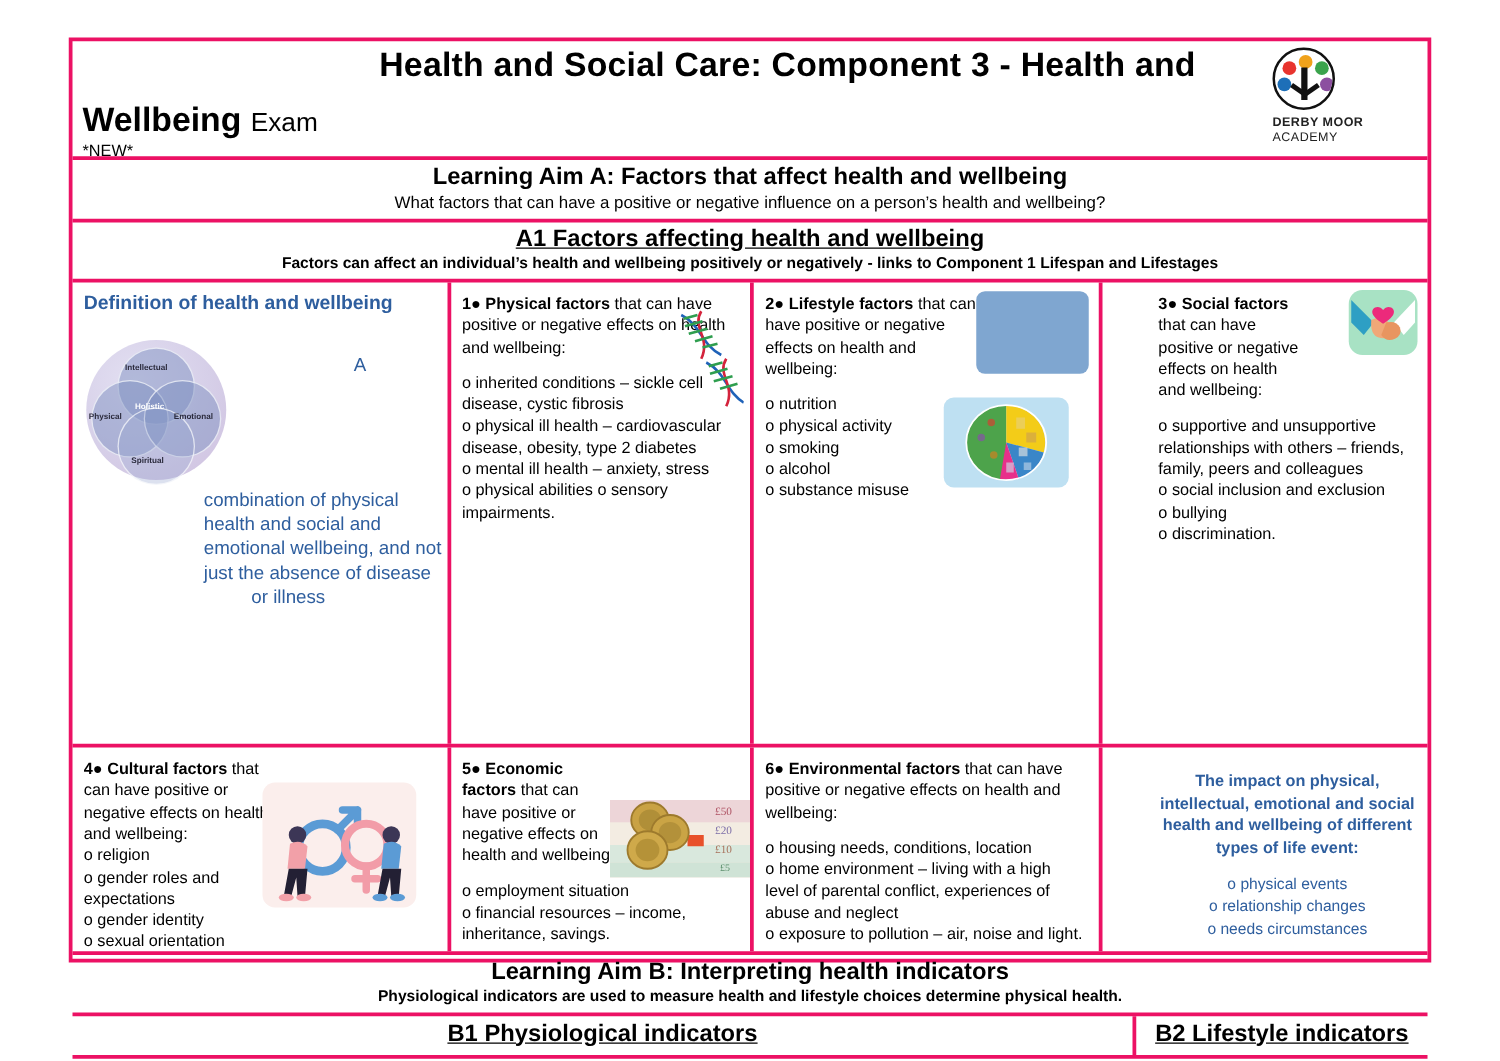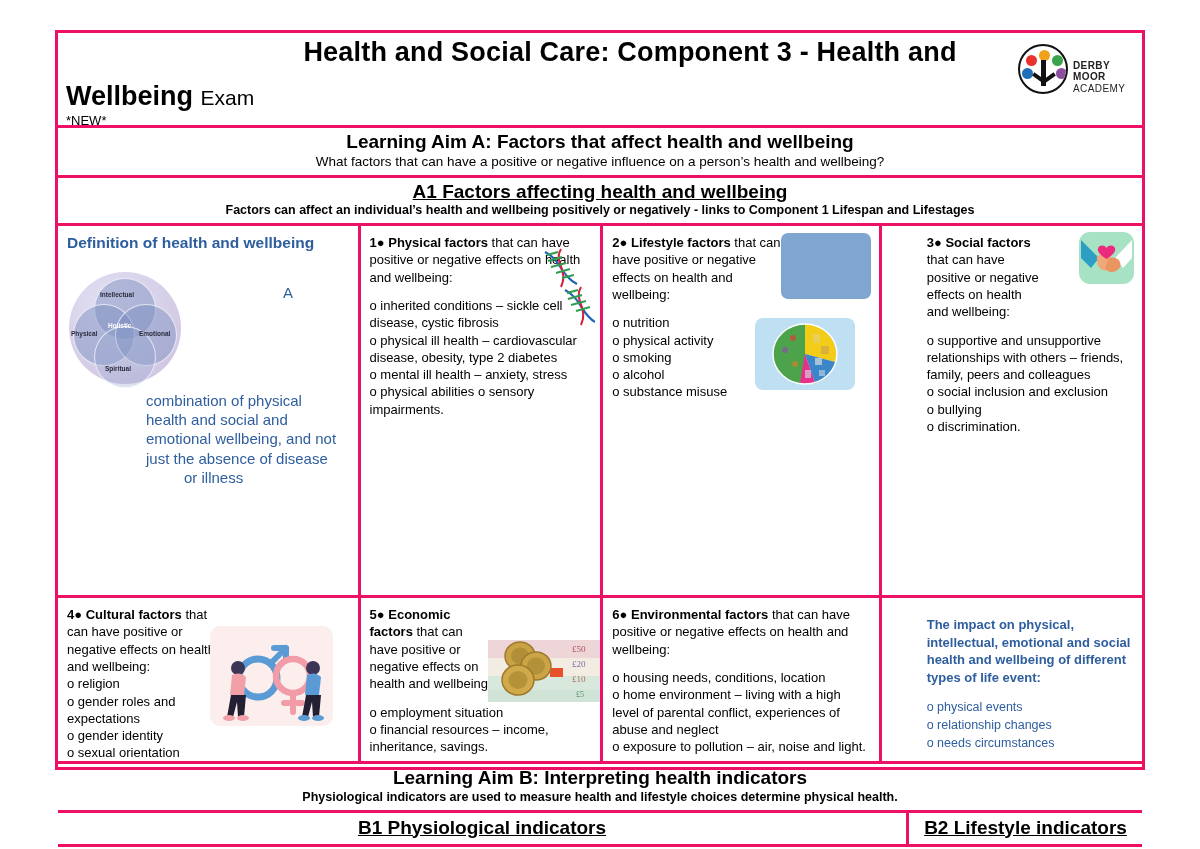--- a/index.html
+++ b/index.html
@@ -68,22 +68,23 @@
   }
 
   
   .logo {
     position: absolute;
     right: 6px;
     top: 5px;
     width: 118px;
     height: 56px;
     display: flex;
-    align-items: flex-end;
+    align-items: flex-start;
     gap: 5px;
+    flex-direction: column;
   }
   .logo-mark {
     position: relative;
     width: 50px;
     height: 50px;
     border-radius: 50%;
     background: #ffffff;
     border: 2px solid #111;
     flex: 0 0 auto;
     overflow: hidden;
@@ -158,21 +159,21 @@
   }
   .letter-a {
     position: absolute;
     left: 225px;
     top: 58px;
     font-size: 15px;
     color: #2E5E9E;
   }
   .def-text {
     position: absolute;
-    left: 88px;
+    left: 105px;
     top: 165px;
     width: 200px;
     font-size: 15px;
     color: #2E5E9E;
     line-height: 1.28;
   }
   .def-text .indent { display: block; padding-left: 38px; }
 
   
   .venn {
@@ -259,21 +260,21 @@
   .money {
     position: absolute;
     left: 127px; top: 42px;
     width: 112px; height: 62px;
     overflow: hidden;
     background: #E9E4DC;
   }
 
   
   .life-cell {
-    text-align: left;
+    text-align: center;
     padding-top: 18px;
   }
   .life-head {
     font-size: 13px;
     font-weight: bold;
     color: #2E5E9E;
     line-height: 1.35;
   }
   .life-list {
     margin-top: 13px;

